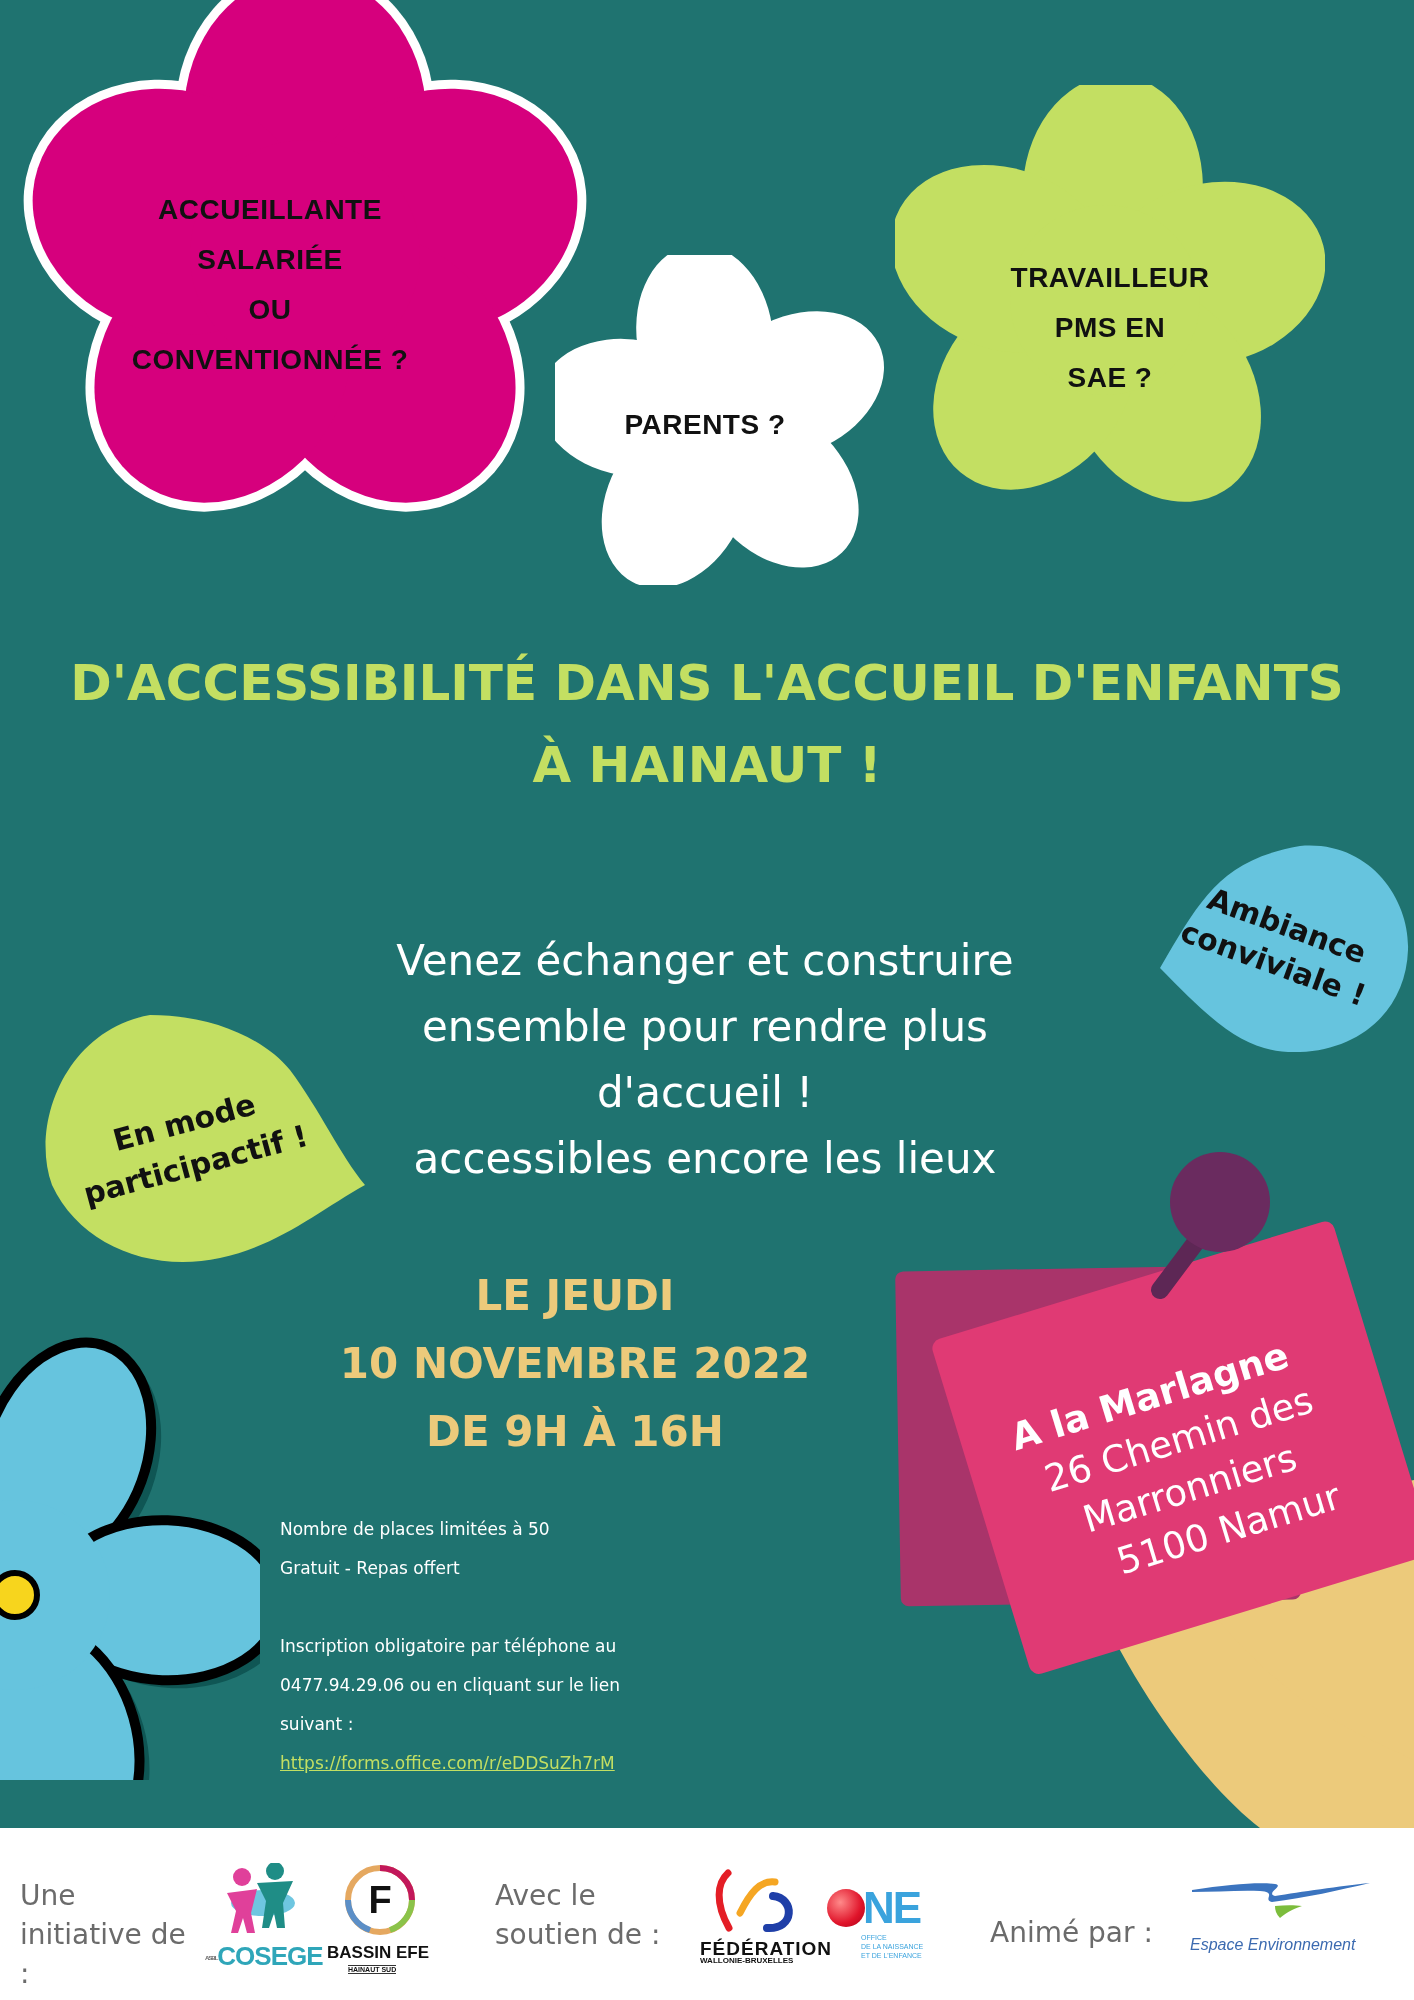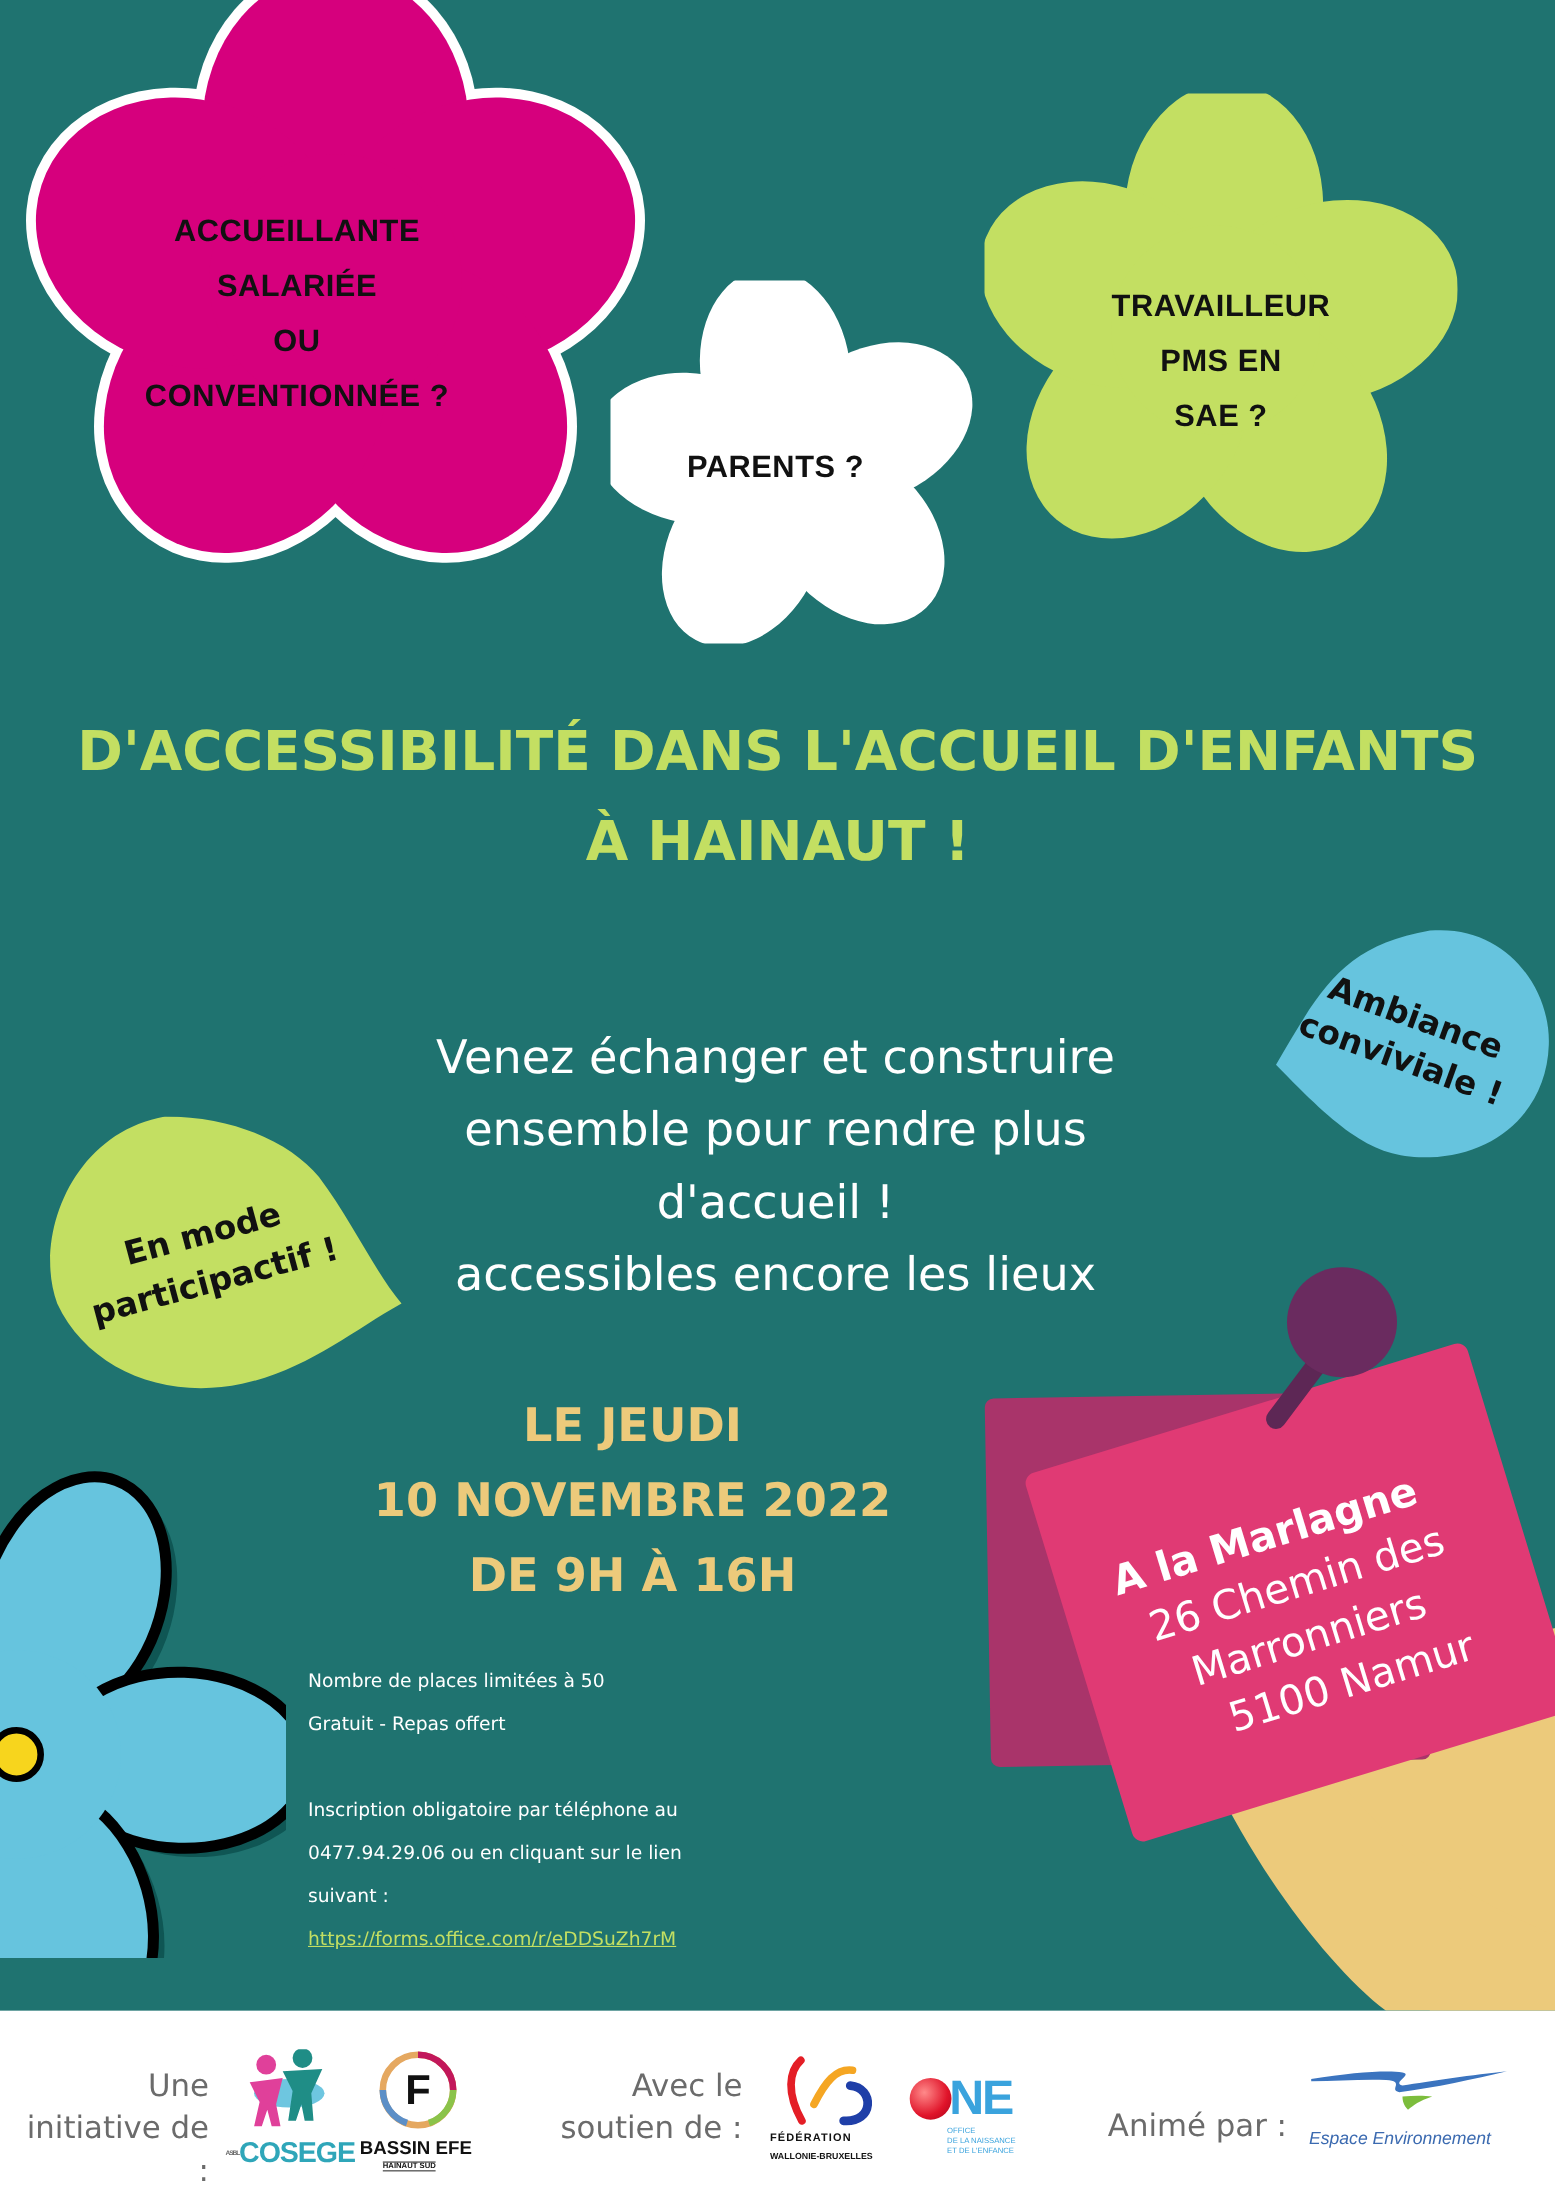--- a/index.html
+++ b/index.html
@@ -10,21 +10,21 @@
   .flower-text div{line-height:50px;}
   .headline{position:absolute;left:0;top:642px;width:1414px;text-align:center;color:#c3df62;font-family:"DejaVu Sans",sans-serif;font-weight:bold;font-size:50px;line-height:82px;}
   .intro{position:absolute;left:330px;top:928px;width:750px;text-align:center;color:#ffffff;font-family:"DejaVu Sans",sans-serif;font-size:42px;line-height:66px;}
   .date{position:absolute;left:250px;top:1262px;width:650px;text-align:center;color:#ecca7b;font-family:"DejaVu Sans",sans-serif;font-weight:bold;font-size:42px;line-height:68px;}
   .info{position:absolute;left:280px;top:1510px;width:640px;text-align:left;color:#ffffff;font-family:"DejaVu Sans",sans-serif;font-size:17px;line-height:39px;}
   .info .gap{height:39px;}
   .info a{color:#c3df62;text-decoration:underline;}
   .bubble-text{position:absolute;font-family:"DejaVu Sans",sans-serif;font-weight:bold;color:#111;text-align:center;}
   .note-text{position:absolute;color:#fff;font-family:"DejaVu Sans",sans-serif;font-size:37px;line-height:50px;transform-origin:0 0;}
   .footer{position:absolute;left:0;top:1828px;width:1414px;height:172px;background:#fff;}
-  .flabel{position:absolute;text-align:right;color:#6b6b6b;font-family:"DejaVu Sans",sans-serif;font-size:28px;line-height:39px;}
+  .flabel{position:absolute;text-align:left;color:#6b6b6b;font-family:"DejaVu Sans",sans-serif;font-size:28px;line-height:39px;}
   .logo-text{position:absolute;font-family:"Liberation Sans",sans-serif;font-weight:bold;}
 </style>
 </head>
 <body>
 
 <div class="poster">
 
   <svg class="abs" style="left:10px;top:0;" width="600" height="520" viewBox="0 0 600 520">
     <g transform="translate(295,255)">
       <g fill="#ffffff">
@@ -198,21 +198,21 @@
     <div>Avec le</div>
     <div>soutien de :</div>
   </div>
 
   <div class="abs" style="left:695px;top:40px;width:115px;height:110px;">
     <svg width="115" height="65" viewBox="0 0 115 65" style="position:absolute;left:0;top:0;">
       <path d="M33,5 C22,15 20,35 34,60" fill="none" stroke="#e41e26" stroke-width="7" stroke-linecap="round"></path>
       <path d="M45,45 C55,25 65,12 80,14" fill="none" stroke="#f5a623" stroke-width="7" stroke-linecap="round"></path>
       <path d="M78,28 C100,30 100,62 72,60" fill="none" stroke="#1f3fa8" stroke-width="8" stroke-linecap="round"></path>
     </svg>
-    <div class="logo-text" style="left:5px;top:70px;font-size:10px;color:#111;letter-spacing:1px;white-space:nowrap;">FÉDÉRATION</div>
+    <div class="logo-text" style="left:5px;top:70px;font-size:19px;color:#111;letter-spacing:1px;white-space:nowrap;">FÉDÉRATION</div>
     <div class="logo-text" style="left:5px;top:88px;font-size:8px;color:#111;white-space:nowrap;">WALLONIE-BRUXELLES</div>
   </div>
 
   <div class="abs" style="left:825px;top:55px;width:125px;height:100px;">
     <div style="position:absolute;left:2px;top:6px;width:38px;height:38px;border-radius:50%;background:radial-gradient(circle at 35% 35%,#ff8a8a,#e0142a 60%,#a80018);"></div>
     <div class="logo-text" style="left:38px;top:0;font-size:44px;color:#3aa3dd;letter-spacing:-2px;">NE</div>
     <div class="logo-text" style="left:36px;top:50px;font-size:7px;line-height:9px;color:#3aa3dd;font-weight:normal;white-space:nowrap;">
       <div>OFFICE</div>
       <div>DE LA NAISSANCE</div>
       <div>ET DE L'ENFANCE</div>

